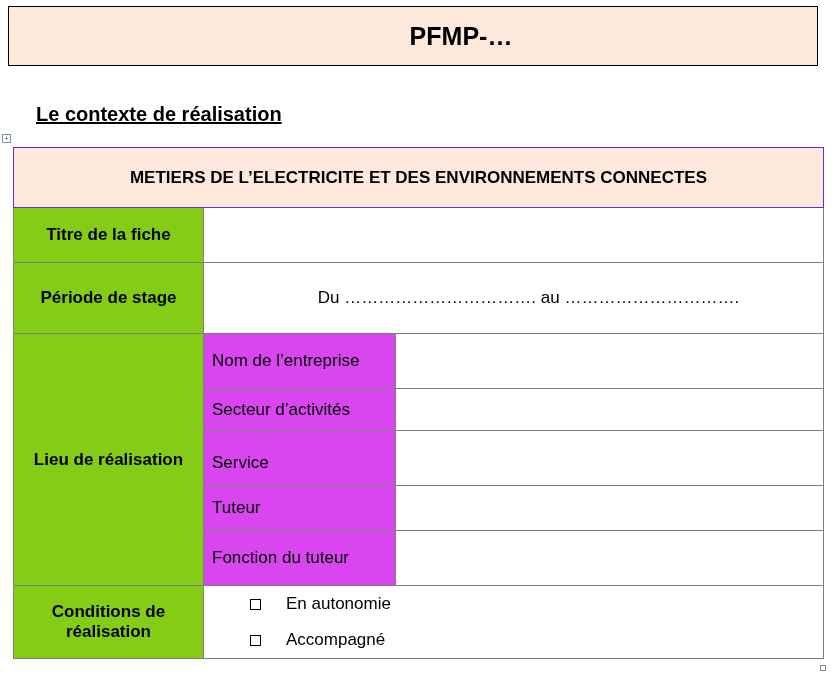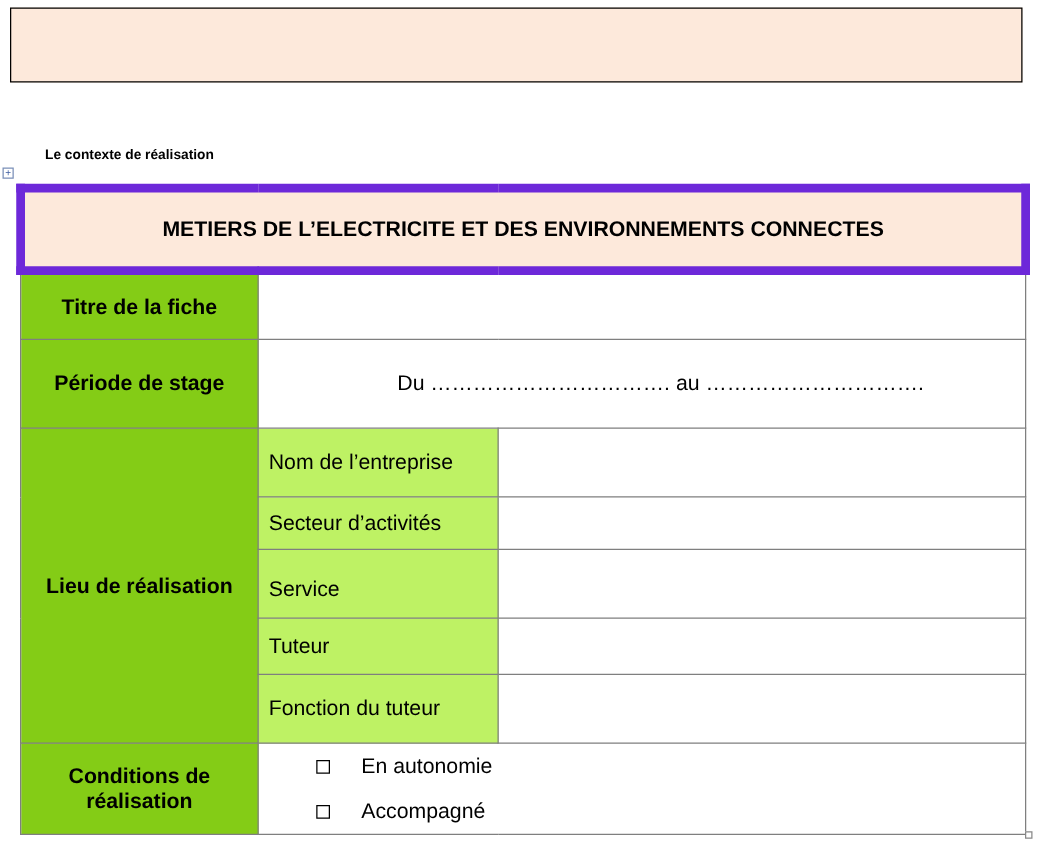--- a/index.html
+++ b/index.html
@@ -3,47 +3,48 @@
 <meta charset="utf-8">
 <style>
   html, body { margin:0; padding:0; background:#ffffff; }
   body { width:838px; height:678px; position:relative; overflow:hidden;
          font-family:"Liberation Sans", sans-serif; color:#000; }
   .title-box { position:absolute; left:8px; top:6px; width:810px; height:60px;
                background:#fde9db; border:1px solid #000; box-sizing:border-box;
                display:flex; align-items:center; justify-content:center; }
   .title-box span { font-weight:bold; font-size:25px; }
   .title-box .gap { display:inline-block; width:96px; }
-  .section-heading { position:absolute; left:36px; top:118px; font-size:11px;
-                     font-weight:bold; }
+  .section-heading { position:absolute; left:36px; top:103px; font-size:20px;
+                     font-weight:bold; text-decoration:underline; }
   .move-handle { position:absolute; left:2px; top:134px; width:9px; height:9px;
                  border:1px solid #7a8fb8; box-sizing:border-box; font-size:8px;
                  line-height:7px; text-align:center; color:#3b5ba0; background:#fff; }
   .resize-handle { position:absolute; left:820px; top:665px; width:6px; height:6px;
                    border:1px solid #888; box-sizing:border-box; background:#fff; }
   table.form { position:absolute; left:13px; top:147px; width:811px;
                border-collapse:collapse; table-layout:fixed; }
   table.form td { border:1px solid #7f7f7f; padding:0; font-size:17px; }
-  .hdr td.hdrcell { height:59px; background:#fde9db; border:7px solid #6d28d9;
+  .hdr td.hdrcell { height:59px; background:#fde9db; border:1px solid #6d28d9;
                     text-align:center; font-weight:bold; font-size:17px; }
   .label { background:#84cc16; font-weight:bold; text-align:center; }
-  .sublabel { background:#bef264; padding-left:8px !important; }
+  .sublabel { background:#d946ef; padding-left:8px !important; }
   .empty { background:#fff; }
   .period { text-align:center; padding-left:30px !important;margin-top:16px; }
   .cond-list { padding-left:46px !important; }
   .cond-item { display:flex; align-items:center; height:36px; }
   .cb { display:inline-block; width:11px; height:11px; border:1px solid #000;
         box-sizing:border-box; margin-right:25px; }
   .cond-label { font-size:17px; }
 </style>
 </head>
 <body>
 
 <div class="title-box">
   <span class="gap"></span>
+  <span>PFMP-…</span>
 </div>
 
 <div class="section-heading">Le contexte de réalisation</div>
 
 <div class="move-handle">+</div>
 
 <table class="form">
   <colgroup>
     <col style="width:190px">
       <col style="width:192px">

